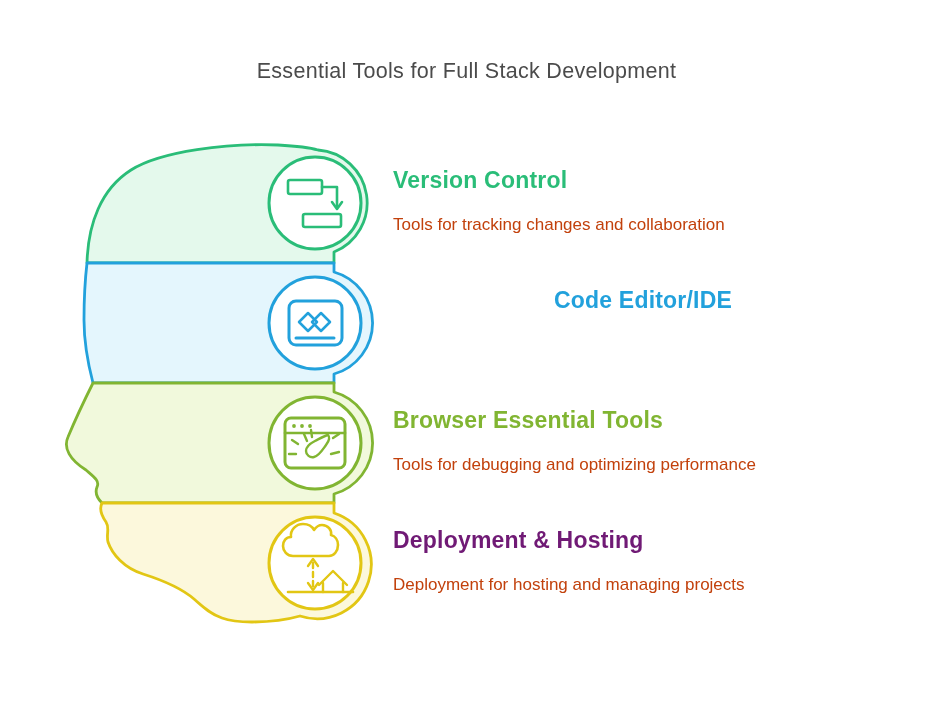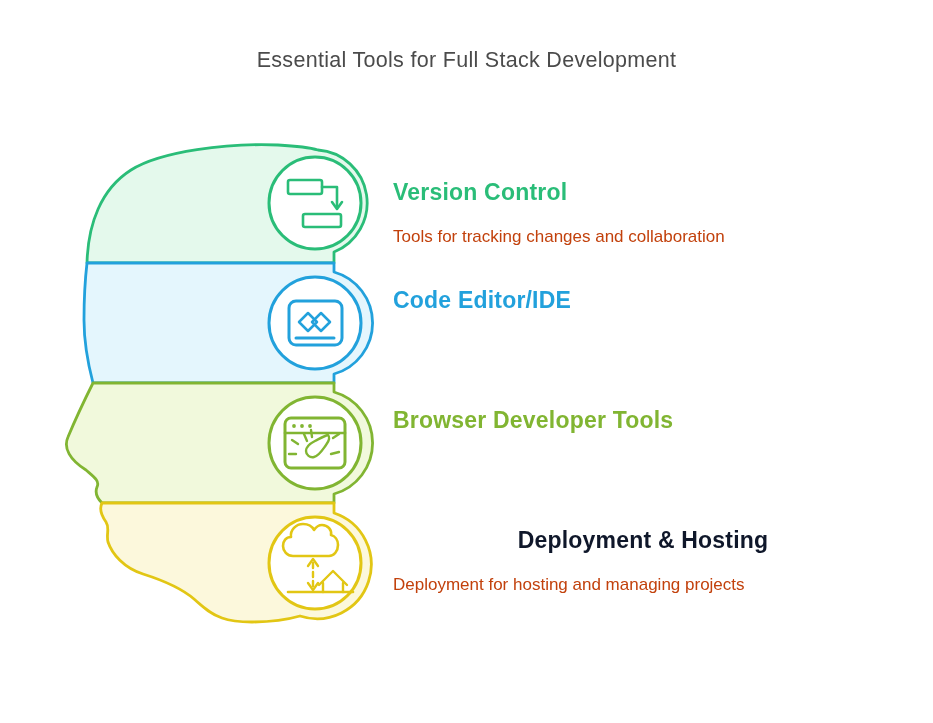--- a/index.html
+++ b/index.html
@@ -6,21 +6,21 @@
   html, body { width: 933px; height: 723px; }
   body {
     background: #ffffff;
     font-family: "Liberation Sans", sans-serif;
     position: relative;
     overflow: hidden;
   }
   .canvas { position: absolute; inset: 0; }
   .page-title {
     position: absolute;
-    top: 48px; left: 0; right: 0;
+    top: 59px; left: 0; right: 0;
     text-align: center;
     font-size: 21.5px;
     font-weight: 500;
     letter-spacing: 0.3px;
     color: #4b4b4b;
   }
   svg.graphic { position: absolute; left: 0; top: 0; }
   .labels { position: absolute; left: 393px; top: 0; width: 500px; }
   .label-group { position: absolute; left: 0; width: 500px; }
   .label-group h2 {
@@ -28,21 +28,21 @@
     font-weight: 700;
     line-height: 28px;
     letter-spacing: 0.2px;
   }
   .label-group p {
     margin-top: 21px;
     font-size: 17px;
     line-height: 20px;
     color: #c2410c;
   }
-  .g1 { top: 166px; margin-top: 12px; }
+  .g1 { top: 166px; }
   .g2 { top: 286px; }
   .g3 { top: 406px; }
   .g4 { top: 526px; }
 </style>
 </head>
 <body>
 
 <div class="canvas">
 
   <h1 class="page-title">Essential Tools for Full Stack Development</h1>
@@ -140,23 +140,24 @@
       <path d="M 288 592 H 353" stroke-width="2.6"></path>
     </g>
   </svg>
 
   <div class="labels">
     <div class="label-group g1">
       <h2 style="color: rgb(42, 189, 120);">Version Control</h2>
       <p>Tools for tracking changes and collaboration</p>
     </div>
     <div class="label-group g2">
-      <h2 style="color: rgb(34, 161, 220);">Code Editor/IDE</h2>
+      <h2 style="color: rgb(34, 161, 220); text-align: center;">Code Editor/IDE</h2>
     </div>
     <div class="label-group g3">
-      <h2 style="color: rgb(129, 181, 50);">Browser Developer Tools</h2>
+      <h2 style="color: rgb(129, 181, 50);">Browser Essential Tools</h2>
+      <p>Tools for debugging and optimizing performance</p>
     </div>
     <div class="label-group g4">
-      <h2 style="color: #0f172a; text-align: center;">Deployment &amp; Hosting</h2>
+      <h2 style="color: #701a75;">Deployment &amp; Hosting</h2>
       <p>Deployment for hosting and managing projects</p>
     </div>
   </div>
 </div>
 
 </body></html>

